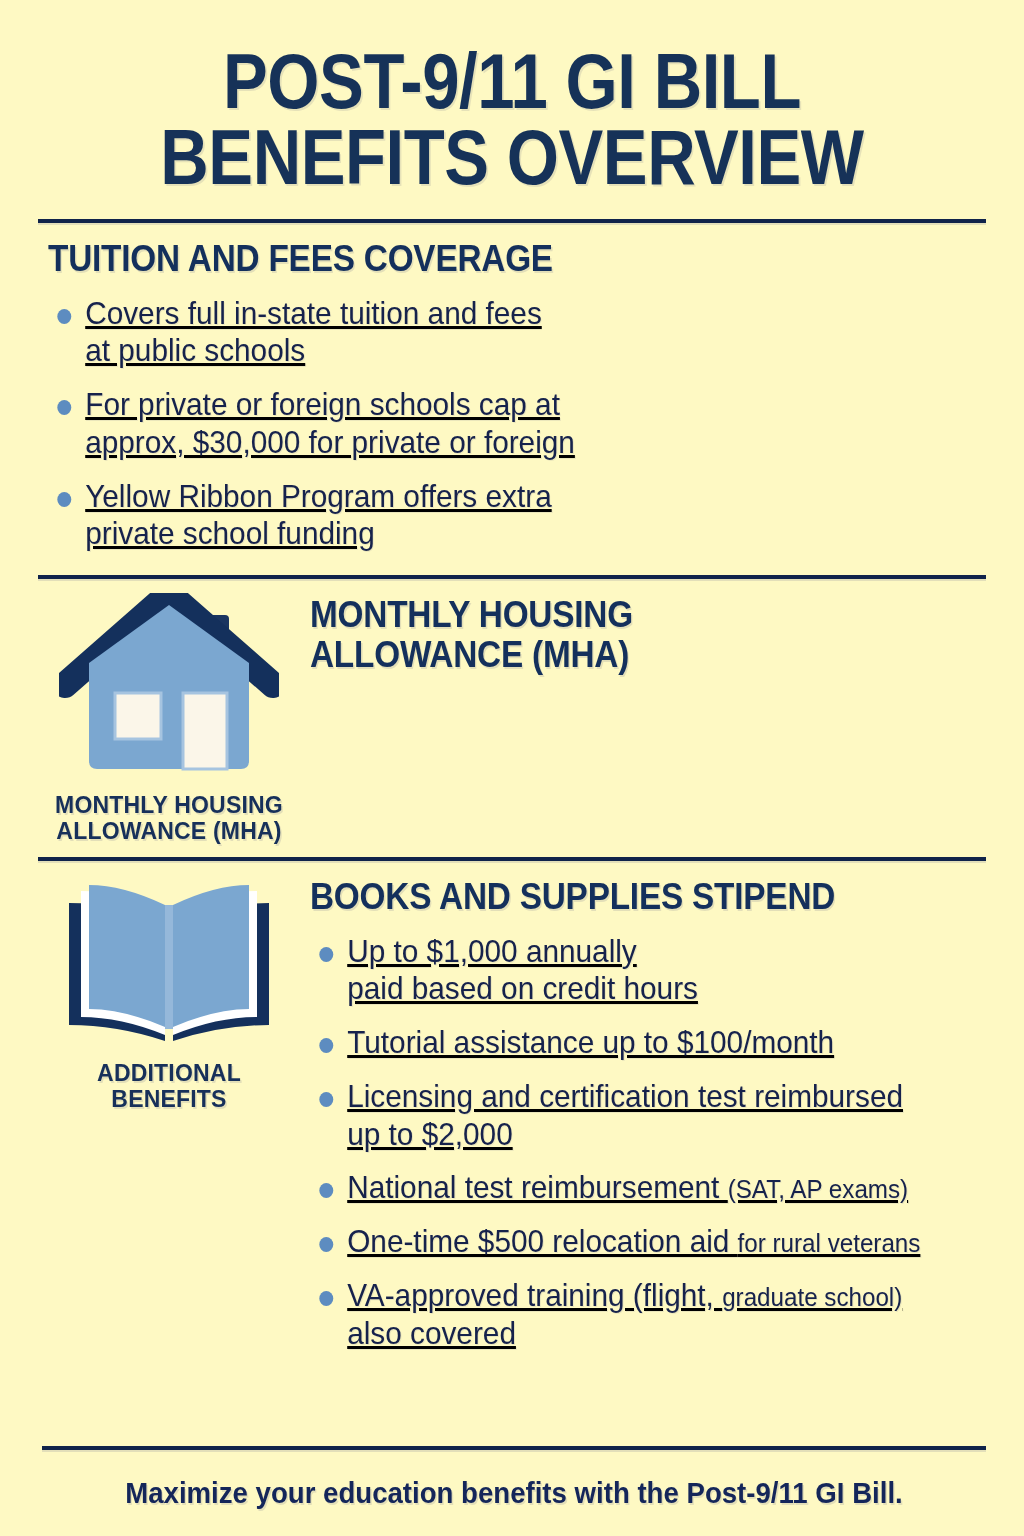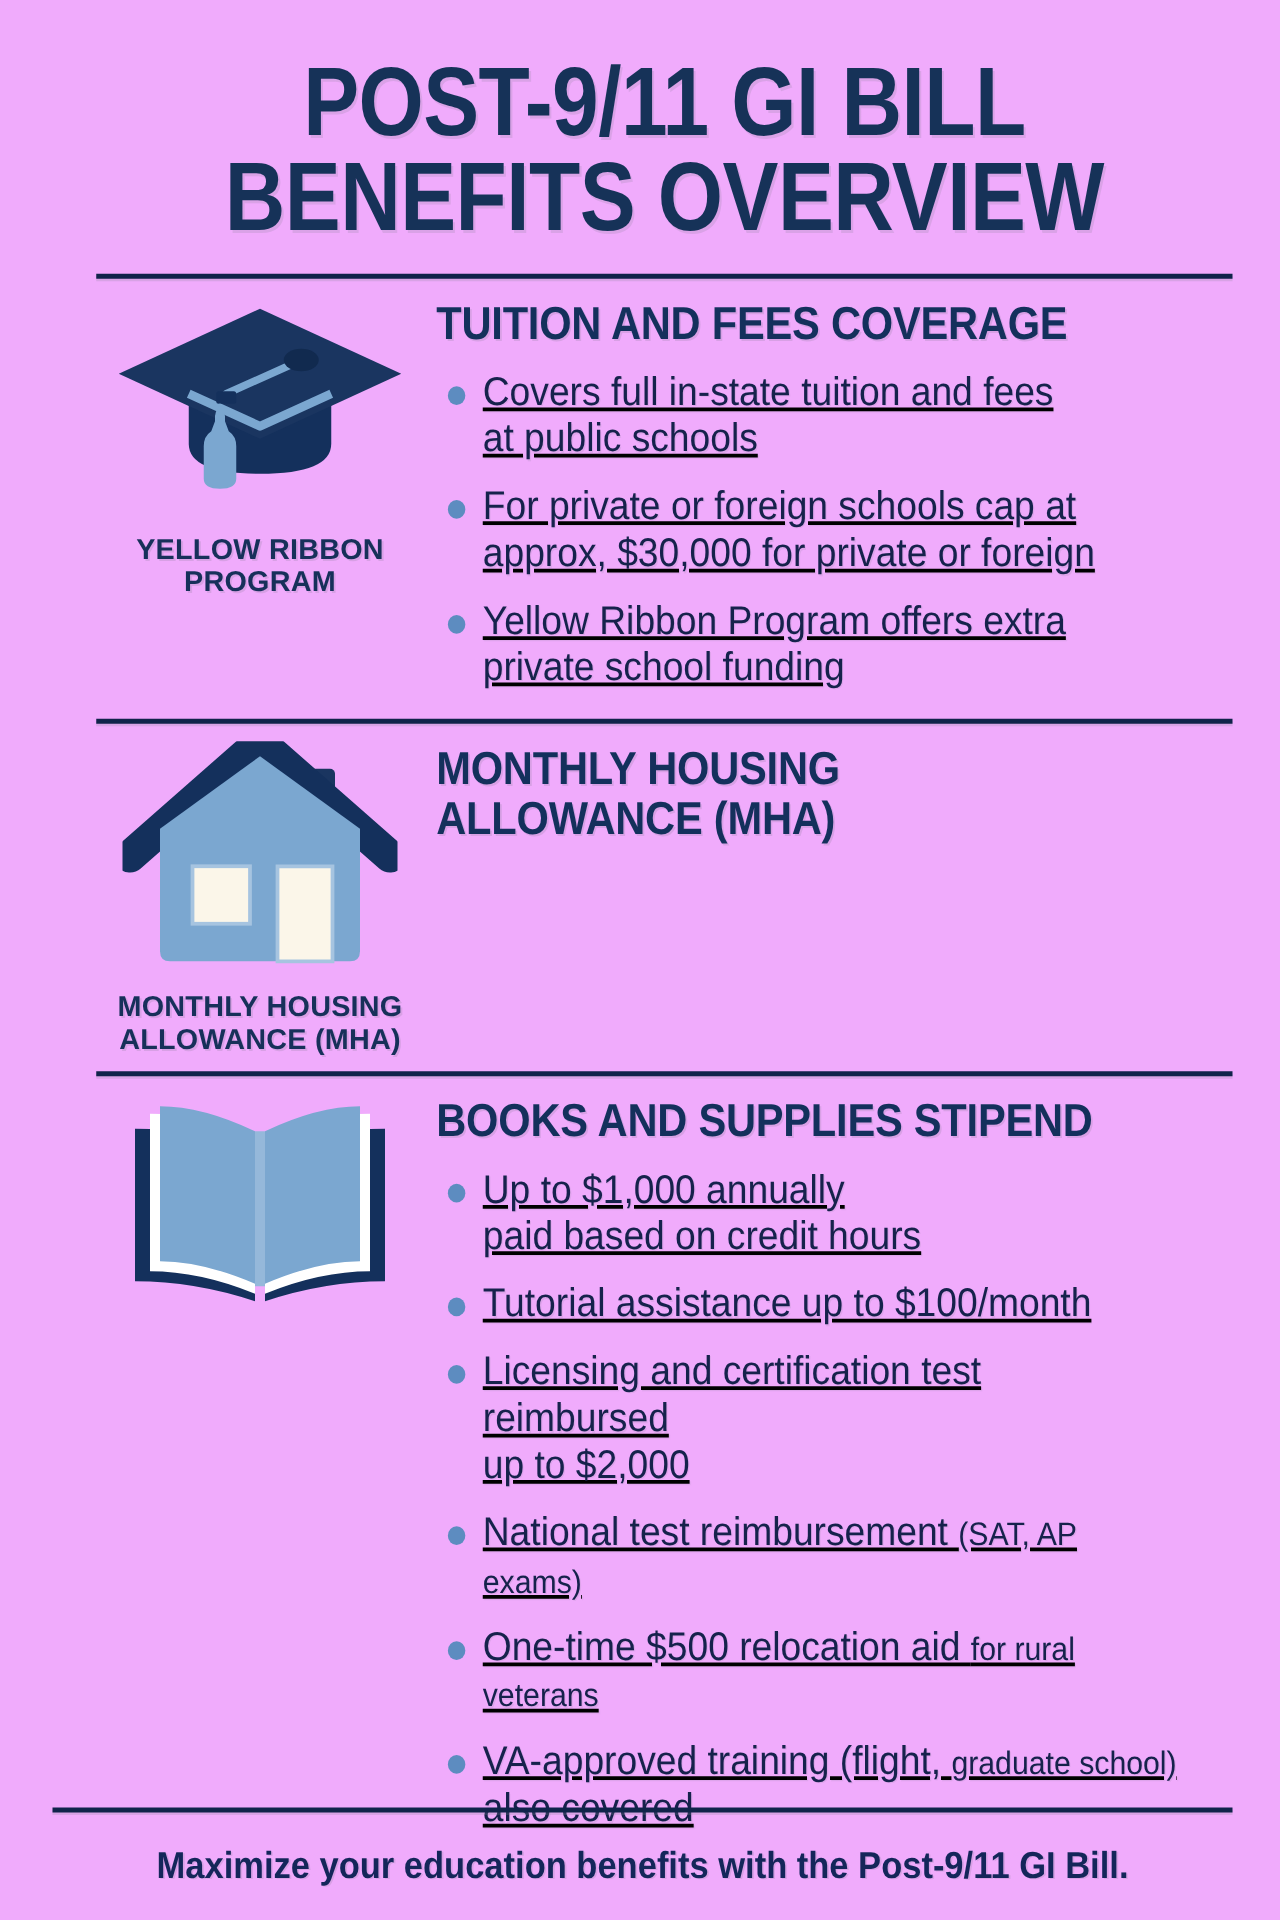--- a/index.html
+++ b/index.html
@@ -7,23 +7,22 @@
   html, body {
     width:1024px; height:1536px;
     background:#fbf6e9;
     font-family:"Liberation Sans", sans-serif;
     -webkit-font-smoothing:antialiased;
   }
 
   .poster {
     position:relative;
     width:1024px; height:1536px;
-    background:#f0abfc;
+    background:#fef9c3;
     overflow:hidden;
-    padding-left:39px;
   }
 
   
   .title-block {
     padding:44px 40px 0 40px;
     text-align:center;
   }
   .title-line {
     color:#163258;
     font-weight:700;
@@ -141,40 +140,20 @@
 <div class="poster">
 
   <div class="title-block">
     <div class="title-line">POST-9/11 GI BILL</div>
     <div class="title-line">BENEFITS OVERVIEW</div>
   </div>
 
   <div class="divider d-top"></div>
 
   <div class="section sec1">
-    <div class="icon-col">
-      <svg class="icon-art" width="238" height="180" viewBox="0 0 238 180">
-
-        <path d="M62 72 L62 118 Q62 142 119 142 Q176 142 176 118 L176 72 Z" fill="#14305c"></path>
-
-        <polygon points="119,10 232,62 119,114 6,62" fill="#1a3560"></polygon>
-
-        <path d="M62 78 L119 104 L176 78" fill="none" stroke="#7ba7d0" stroke-width="7" stroke-linejoin="round"></path>
-
-        <path d="M150 52 L92 78" fill="none" stroke="#7ba7d0" stroke-width="6" stroke-linecap="round"></path>
-
-        <ellipse cx="152" cy="51" rx="14" ry="9" fill="#112a4f"></ellipse>
-
-        <rect x="84" y="76" width="16" height="10" rx="2" fill="#14305c"></rect>
-
-        <path d="M88 86 q-6 6 -5 14 l-3 8 q-6 4 -6 12 l0 26 q0 8 13 8 q13 0 13 -8 l0 -26 q0 -8 -6 -12 l-3 -8 q1 -8 -5 -14 Z" fill="#7ba7d0"></path>
-      </svg>
-      <div class="icon-caption">YELLOW RIBBON
-PROGRAM</div>
-    </div>
     <div class="text-col">
       <div class="sec-heading">TUITION AND FEES COVERAGE</div>
       <ul class="bullets">
         <li>Covers full in-state tuition and fees
 at public schools</li>
         <li>For private or foreign schools cap at
 approx, $30,000 for private or foreign</li>
         <li>Yellow Ribbon Program offers extra
 private school funding</li>
       </ul>
@@ -216,20 +195,22 @@
         <path d="M208 28 L208 150 Q160 150 112 166 L112 44 Q160 28 208 28 Z" fill="#14305c"></path>
 
         <path d="M20 16 L20 142 Q60 142 104 160 L104 34 Q60 16 20 16 Z" fill="#ffffff"></path>
         <path d="M196 16 L196 142 Q156 142 112 160 L112 34 Q156 16 196 16 Z" fill="#ffffff"></path>
 
         <path d="M28 10 L28 134 Q62 134 104 152 L104 30 Q62 10 28 10 Z" fill="#7ba7d0"></path>
         <path d="M188 10 L188 134 Q154 134 112 152 L112 30 Q154 10 188 10 Z" fill="#7ba7d0"></path>
 
         <rect x="104" y="30" width="8" height="124" fill="#95b8da"></rect>
       </svg>
+      <div class="icon-caption">ADDITIONAL
+BENEFITS</div>
     </div>
     <div class="text-col">
       <div class="sec-heading">BOOKS AND SUPPLIES STIPEND</div>
       <ul class="bullets">
         <li>Up to $1,000 annually
 paid based on credit hours</li>
         <li>Tutorial assistance up to $100/month</li>
         <li>Licensing and certification test reimbursed
 up to $2,000</li>
         <li><span>National test reimbursement </span><span class="small">(SAT, AP exams)</span></li>

